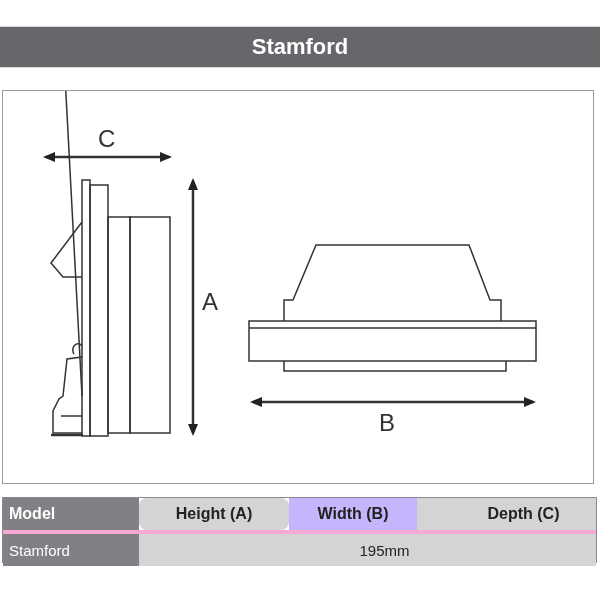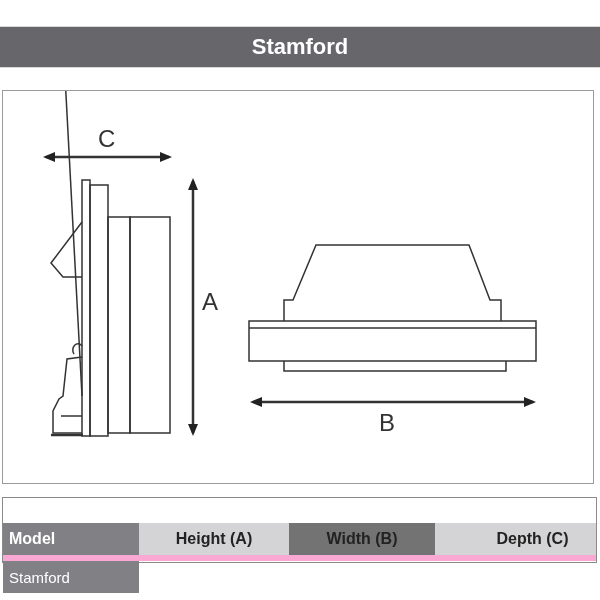--- a/index.html
+++ b/index.html
@@ -3,25 +3,25 @@
 <meta charset="utf-8">
 <style>
   html,body{margin:0;padding:0;background:#fff;}
   body{width:600px;height:600px;position:relative;overflow:hidden;font-family:"Liberation Sans",sans-serif;}
   .title-bar{position:absolute;left:0;top:26px;width:600px;height:40px;background:#67666b;border-top:1px solid #d8d8d8;border-bottom:1px solid #d8d8d8;display:flex;align-items:center;justify-content:center;}
   .title-bar span{color:#fff;font-weight:bold;font-size:22px;}
   .frame{position:absolute;left:2px;top:90px;width:592px;height:394px;border:1.5px solid #9a9a9a;box-sizing:border-box;background:#fff;}
   .frame svg{position:absolute;left:0;top:0;}
   .tbl{position:absolute;left:2px;top:497px;width:595px;height:66px;border:1.5px solid #8a8a8a;box-sizing:border-box;}
   .row{display:flex;height:50%;}
-  .row.head{border-bottom:6px solid #f9a8d4;margin-top:25px;}
+  .row.head{border-bottom:4px solid #f9a8d4;}
   .cell{display:flex;align-items:center;justify-content:center;font-size:15px;color:#222;}
   .c0{width:136px;justify-content:flex-start;padding-left:6px;box-sizing:border-box;background:#808085;color:#fff;}
-  .c1{width:150px;background:#d4d4d6;}
-  .c2{width:146px;background:#737373;}
+  .c1{width:150px;background:#d4d4d6;border-radius:8px;}
+  .c2{width:128px;background:#c4b5fd;}
   .c3{flex:1;background:#d4d4d6;padding-left:34px;}
   .head .cell{font-weight:bold;font-size:16px;}
   .head .c0{font-size:16px;}
 </style>
 </head>
 <body>
 
 <div class="title-bar">
   <span>Stamford</span>
 </div>
@@ -67,14 +67,15 @@
 
 <div class="tbl">
   <div class="row head">
     <div class="cell c0">Model</div>
     <div class="cell c1">Height (A)</div>
     <div class="cell c2">Width (B)</div>
     <div class="cell c3">Depth (C)</div>
   </div>
   <div class="row">
     <div class="cell c0">Stamford</div>
+    <div class="cell c3">195mm</div>
   </div>
 </div>
 
 </body></html>

